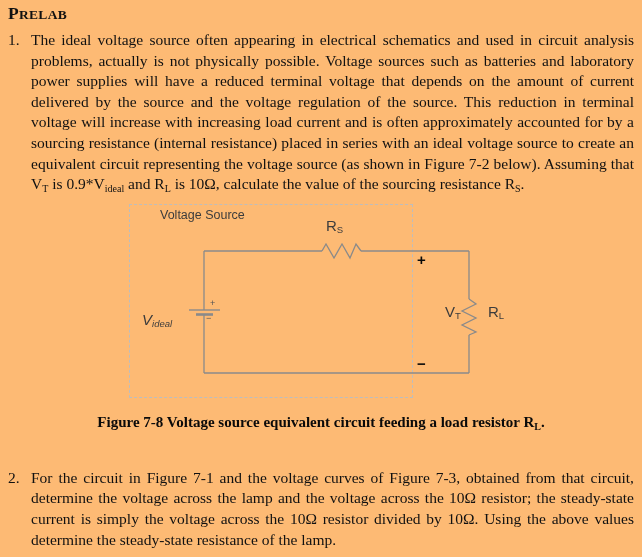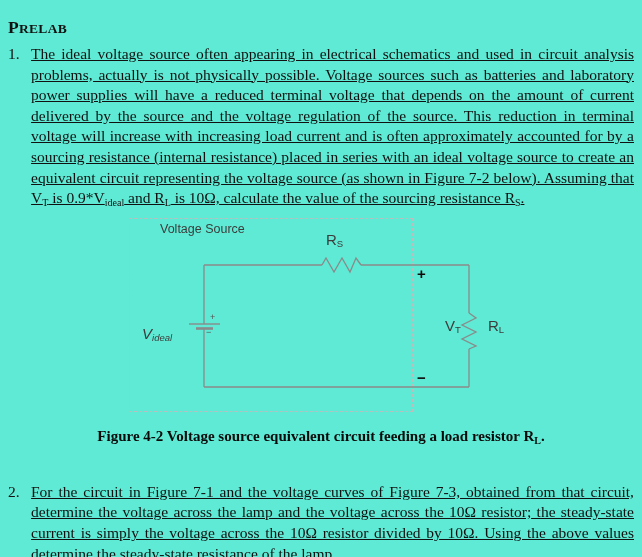--- a/index.html
+++ b/index.html
@@ -1,42 +1,41 @@
 <!DOCTYPE html>
 <html><head>
 <meta charset="utf-8">
 <style>
   html, body { margin: 0; padding: 0; background: #ffffff; }
   .page {
     position: relative;
     width: 642px;
     height: 557px;
     box-sizing: border-box;
-    padding: 19px 8px 10px 8px;
-    background: #5eead4;
+    padding: 5px 8px 10px 8px;
+    background: #fdba74;
     color: #111111;
     font-family: "Liberation Serif", serif;
     overflow: hidden;
   }
   .prelab {
     margin: 0;
     font-size: 13.5px;
     font-weight: bold;
     line-height: 17px;
     letter-spacing: 0.3px;
   }
   .prelab::first-letter { font-size: 17.5px; }
   .item { display: flex; margin-top: 7px; }
   .item .num { flex: none; width: 23px; font-size: 15.5px; line-height: 20.6px; }
   .item .para {
     flex: 1;
     font-size: 15.5px;
     line-height: 20.6px;
     text-align: justify;
-    text-decoration: underline;
   }
   .bsub { font-size: 10px; vertical-align: -3px; }
   
   .figure-area { position: relative; width: 626px; height: 248px; margin-top: 3px; }
   .eq-box {
     position: absolute; left: 121px; top: 1px; width: 282px; height: 192px;
     border: 1px dashed #bdbdbd;
   }
   .circuit-svg { position: absolute; left: -8px; top: 0; }
   .fig-sans { font-family: "Liberation Sans", sans-serif; color: #3c3c3c; text-align: center; }
@@ -96,21 +95,21 @@
     <span class="fig-label fig-sans" style="left:409px; top:100px;margin-left:28px;"><span>V</span><span class="fsub">T</span></span>
 
     <span class="fig-label fig-sans" style="left:480px; top:100px;"><span>R</span><span class="fsub">L</span></span>
 
     <span class="term" style="left:409px; top:50px;">+</span>
     <span class="term" style="left:409px; top:154px;">−</span>
 
     <span class="bat-mark" style="left:202px; top:96px;">+</span>
     <span class="bat-mark" style="left:198px; top:111px;">−</span>
 
-    <div class="caption"><span>Figure 4-2 Voltage source equivalent circuit feeding a load resistor R</span><span class="csub">L</span><span>.</span></div>
+    <div class="caption"><span>Figure 7-8 Voltage source equivalent circuit feeding a load resistor R</span><span class="csub">L</span><span>.</span></div>
 
   </div>
 
   <div class="item item2">
     <span class="num">2.</span>
     <div class="para">For the circuit in Figure 7-1 and the voltage curves of Figure 7-3, obtained from that circuit, determine the voltage across the lamp and the voltage across the 10Ω resistor; the steady-state current is simply the voltage across the 10Ω resistor divided by 10Ω. Using the above values determine the steady-state resistance of the lamp.</div>
   </div>
 
 </div>
 

